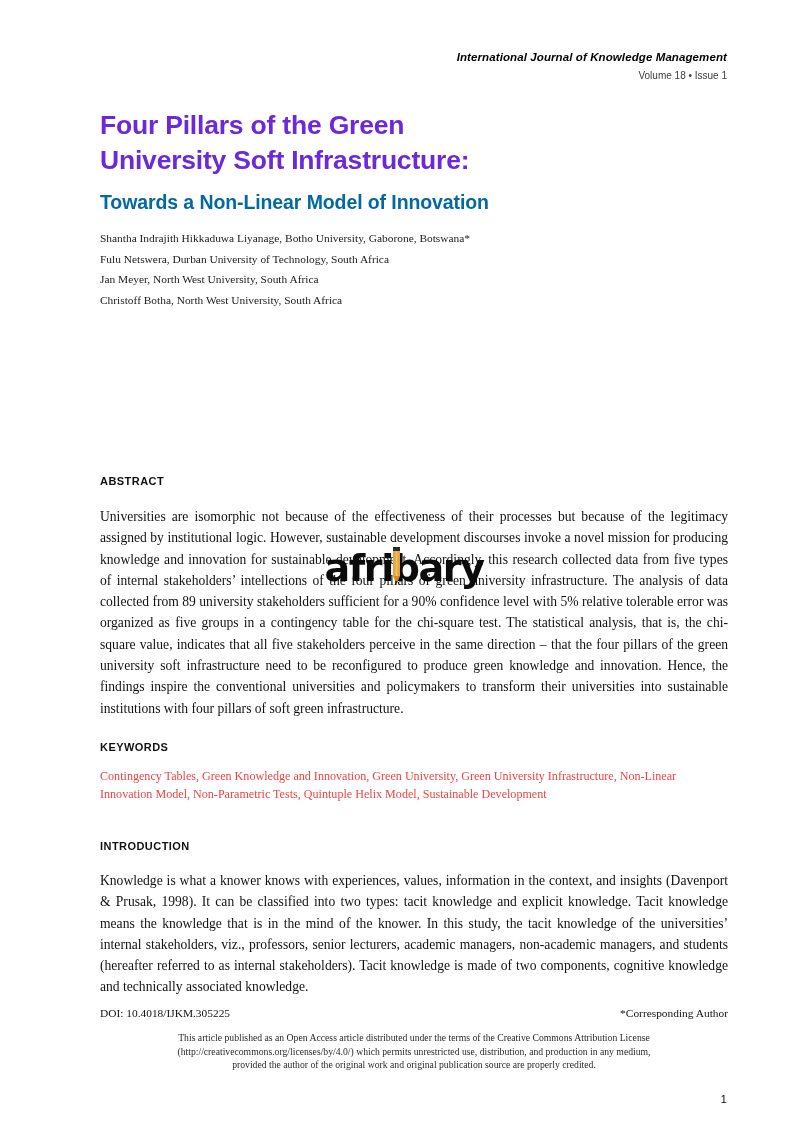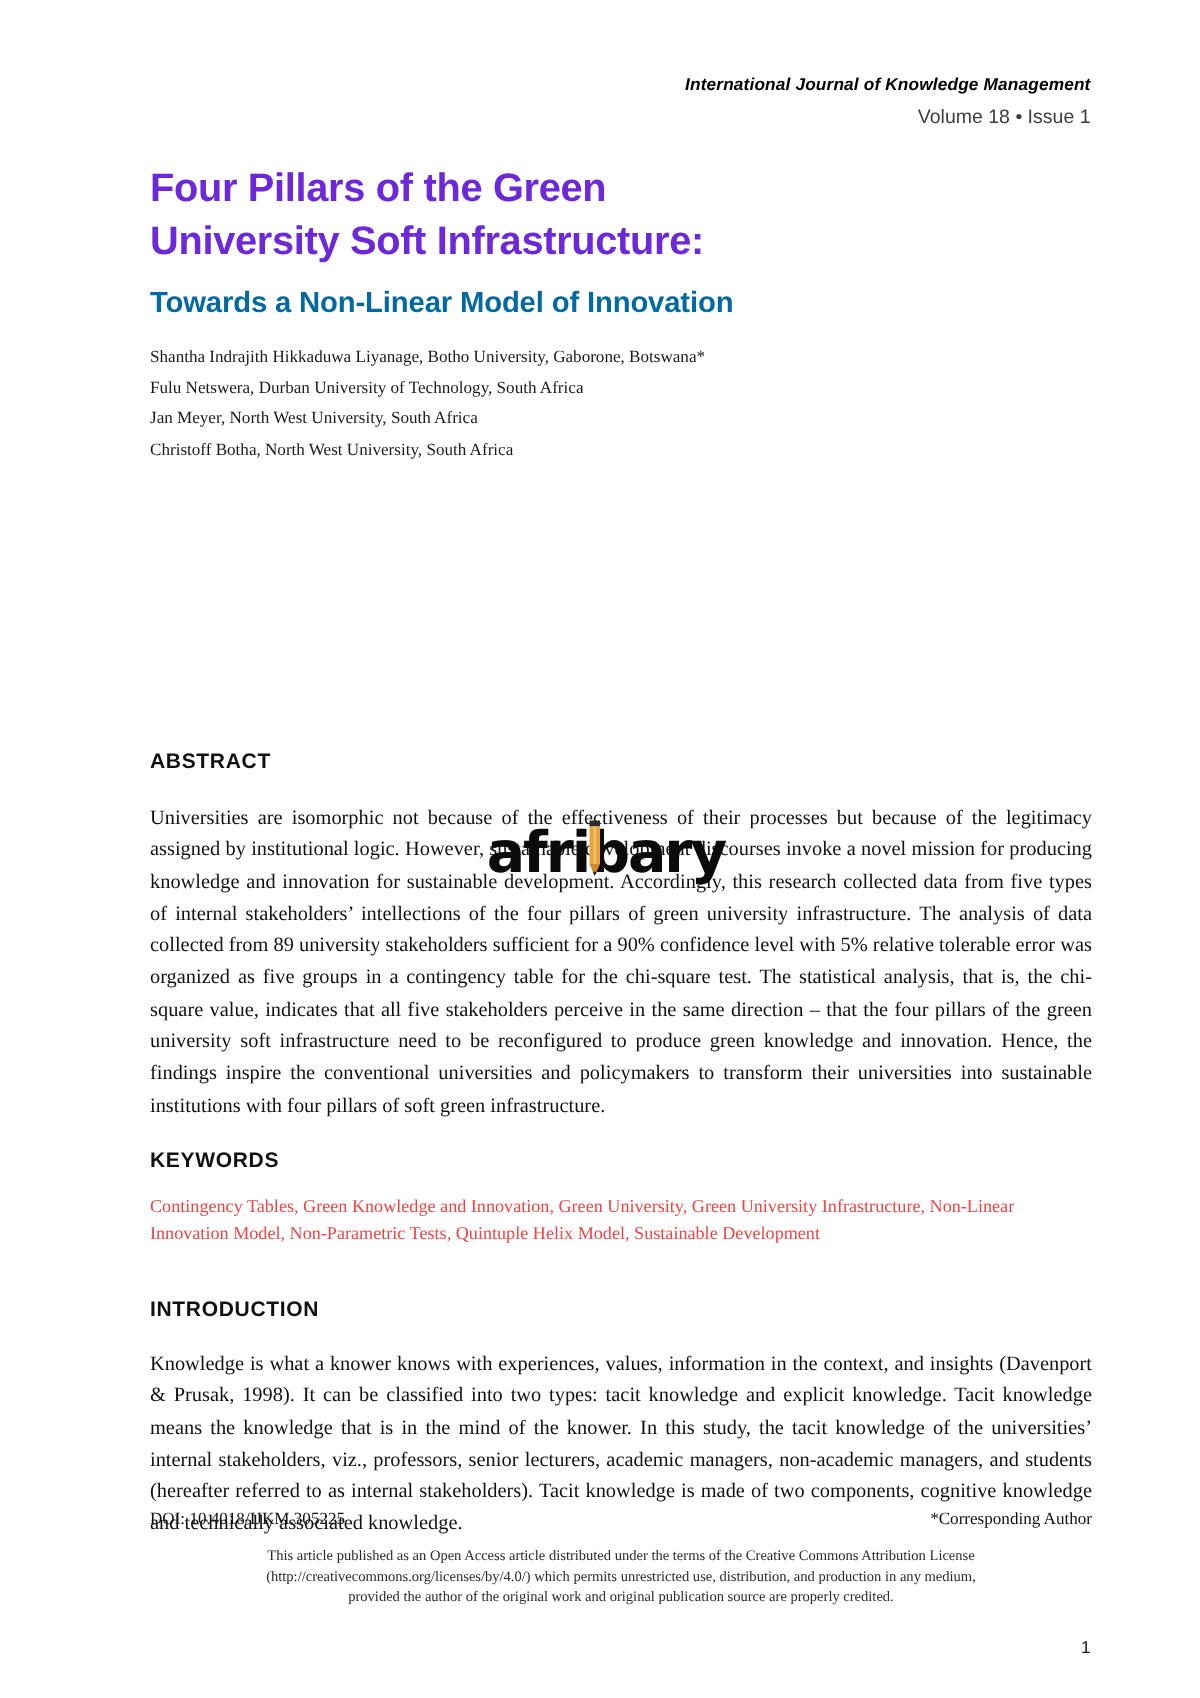--- a/index.html
+++ b/index.html
@@ -33,21 +33,21 @@
   }
   .journal-name {
     font-size: 11.5px;
     font-weight: bold;
     font-style: italic;
     letter-spacing: 0.1px;
     color: #000;
     line-height: 1.35;
   }
   .issue-line {
-    font-size: 13px;
+    font-size: 10px;
     font-weight: normal;
     color: #3d3d3d;
     line-height: 1.5;
     margin-top: 2px;
   }
 
   
   .title-block {
     position: absolute;
     top: 108px;
@@ -80,25 +80,24 @@
   }
   .author-line {
     font-size: 11.4px;
     line-height: 20.5px;
     color: #1a1a1a;
   }
 
   
   .section-heading {
     font-family: "Liberation Sans", sans-serif;
-    font-size: 14px;
+    font-size: 11px;
     font-weight: bold;
     letter-spacing: 0.45px;
     color: #111;
-    margin-top: 24px;
   }
 
   
   .abstract-sec {
     position: absolute;
     top: 475px;
     left: 100px;
     width: 628px;
   }
   .abstract-body {

